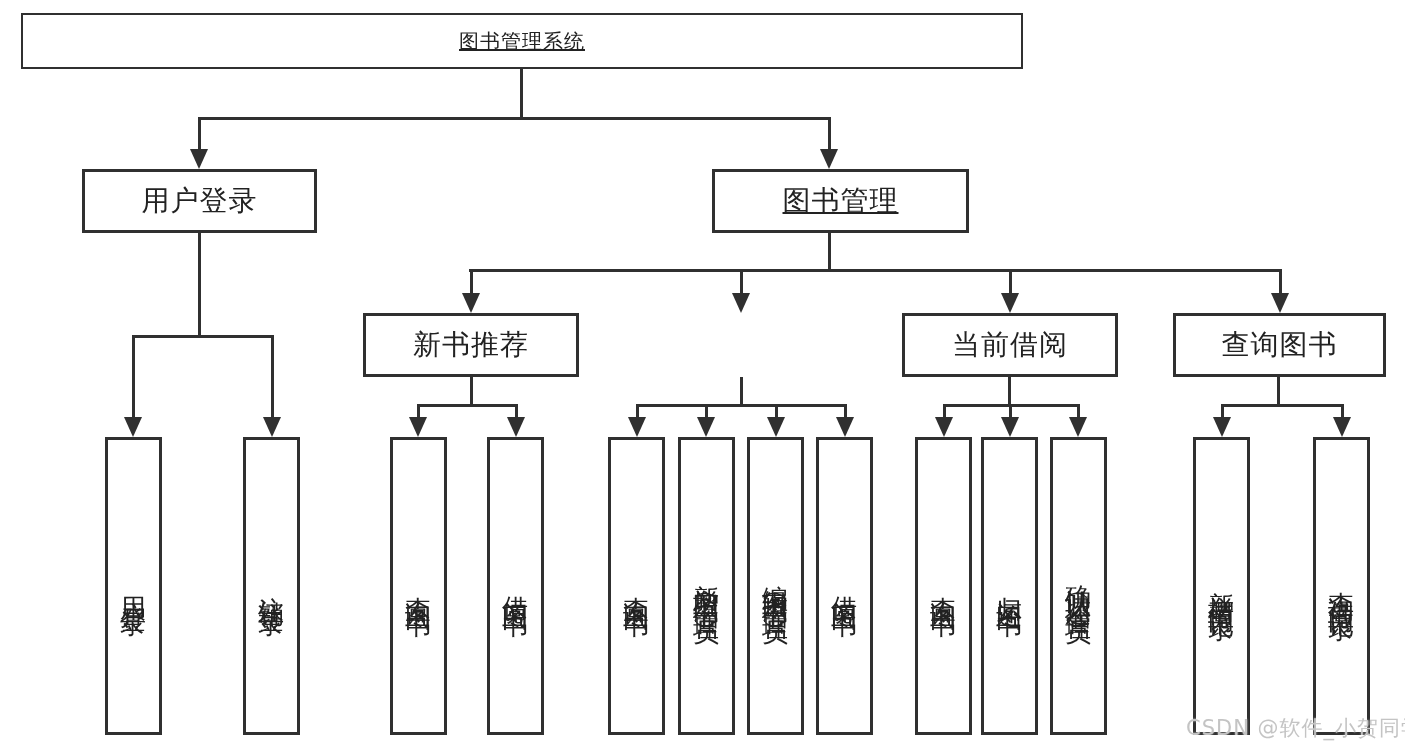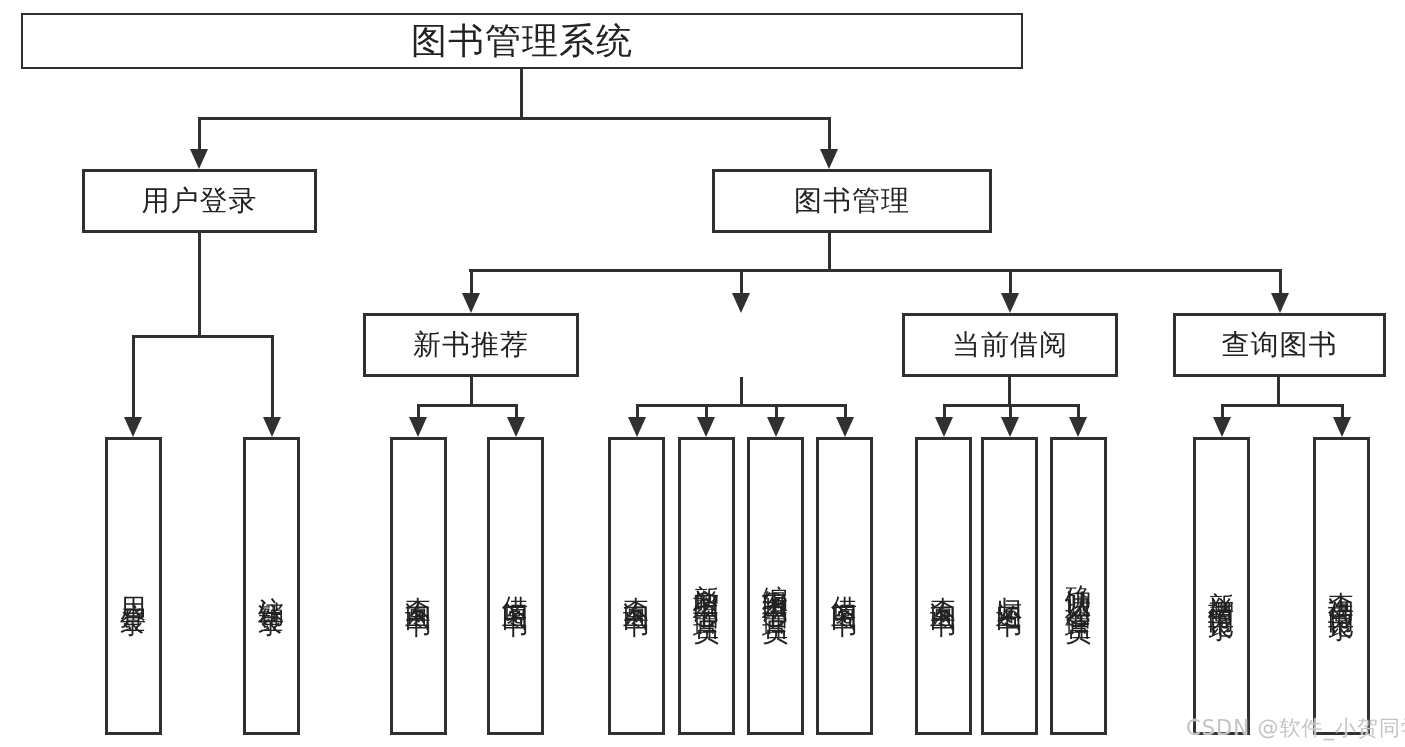--- a/index.html
+++ b/index.html
@@ -7,21 +7,21 @@
   #canvas{
     position:relative;width:1405px;height:747px;background:#ffffff;
     overflow:hidden;color:#222222;
   }
   
   .node{
     position:absolute;box-sizing:border-box;background:#ffffff;
     border:3px solid #303030;display:flex;align-items:center;justify-content:center;
     font-size:28px;letter-spacing:1px;color:#222222;
   }
-  .node.root{border-width:2px;font-size:36px;}
+  .node.root{border-width:2px;font-size:20px;text-decoration:underline;}
   .leaf{
     position:absolute;box-sizing:border-box;background:#ffffff;
     border:3px solid #303030;display:flex;align-items:center;justify-content:center;
     width:57px;top:437px;height:298px;
     writing-mode:vertical-rl;text-orientation:mixed;
     font-size:26px;letter-spacing:5px;color:#222222;line-height:1;
   }
   
   .vl{position:absolute;width:3px;background:#303030;}
   .hl{position:absolute;height:3px;background:#303030;}
@@ -48,21 +48,21 @@
   <div class="vl" style="left:520px;top:69px;height:50px;"></div>
   <div class="hl" style="left:198px;top:117px;width:633px;"></div>
   <div class="vl" style="left:198px;top:117px;height:35px;"></div>
   <div class="ar" style="left:190px;top:149px;"></div>
   <div class="vl" style="left:828px;top:117px;height:35px;"></div>
   <div class="ar" style="left:820px;top:149px;"></div>
 
   <div class="node" style="left:82px;top:169px;width:235px;height:64px;">
     <span>用户登录</span>
   </div>
-  <div class="node" style="left:712px;top:169px;width:280px;height:64px;">
+  <div class="node" style="left:712px;top:169px;width:257px;height:64px;text-decoration:underline;">
     <span>图书管理</span>
   </div>
 
   <div class="vl" style="left:198px;top:233px;height:105px;"></div>
   <div class="hl" style="left:132px;top:335px;width:142px;"></div>
   <div class="vl" style="left:132px;top:335px;height:85px;"></div>
   <div class="ar" style="left:124px;top:417px;"></div>
   <div class="vl" style="left:271px;top:335px;height:85px;"></div>
   <div class="ar" style="left:263px;top:417px;"></div>
 

